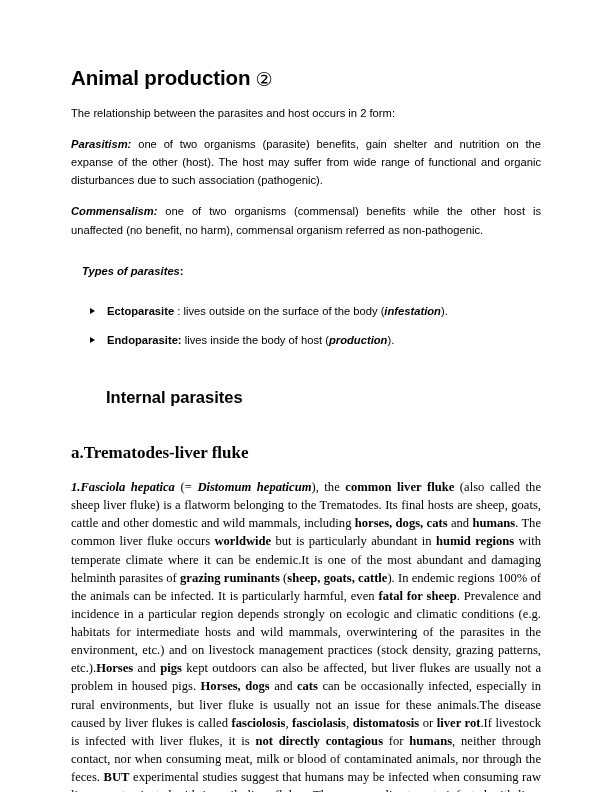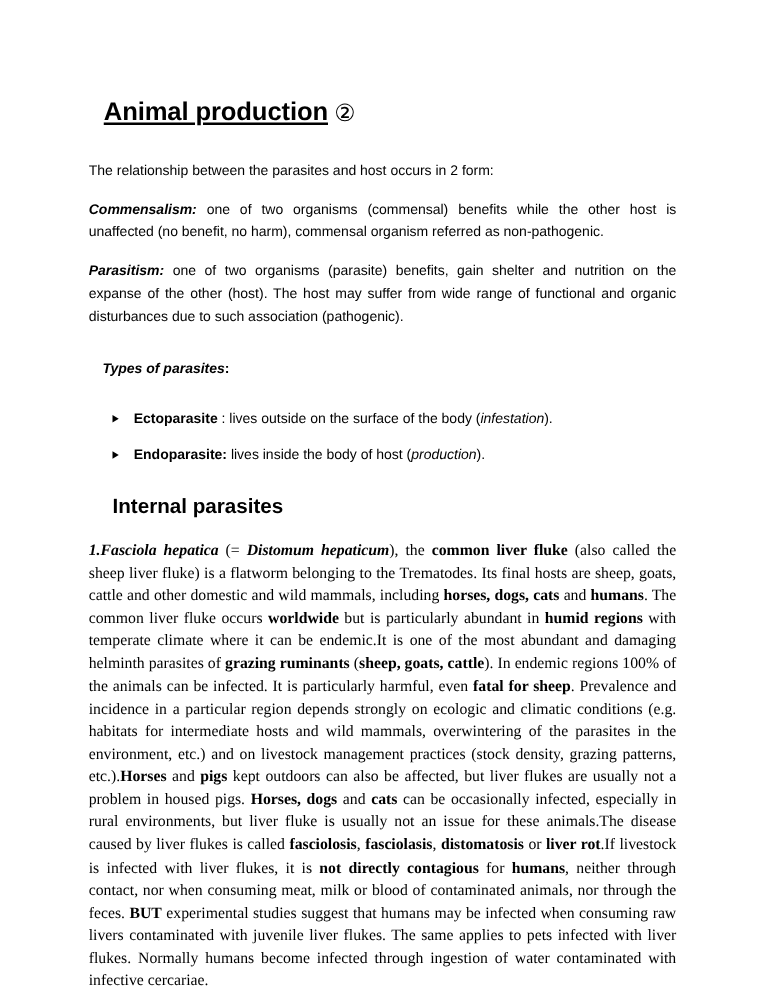--- a/index.html
+++ b/index.html
@@ -22,26 +22,25 @@
     top: 0;
     width: 470px;
   }
 
   
   .doc-title {
     font-family: "Liberation Sans", sans-serif;
     font-weight: bold;
     font-size: 20.5px;
     color: #000000;
-    margin: 12px;
+    margin: 0;
     padding-top: 66px;
     letter-spacing: -0.1px;
     line-height: 1.2;
     white-space: nowrap;
-    text-decoration: underline;
   }
   .circled-num {
     display: inline-block;
     font-family: "DejaVu Sans", sans-serif;
     font-size: 19px;
     font-weight: normal;
     vertical-align: -1px;
     margin-left: 5px;
   }
 
@@ -93,29 +92,29 @@
     transform: translateY(-50%);
     margin-top: 6px;
     width: 0;
     height: 0;
     border-left: 5px solid #000000;
     border-top: 3.6px solid transparent;
     border-bottom: 3.6px solid transparent;
   }
   .bullet-item:first-child .bullet-marker { margin-top: 7px; }
   .bullet-item b { font-weight: bold; }
-  .bullet-item i { font-style: italic; }
+  .bullet-item i { font-style: italic; font-weight: bold; }
 
   
   .section-heading {
     font-family: "Liberation Sans", sans-serif;
     font-weight: bold;
     font-size: 16.5px;
     color: #000000;
-    margin: 0;
+    margin: 16px;
     padding-top: 22px;
     padding-left: 19px;
     line-height: 1.25;
   }
 
   
   .sub-heading {
     font-family: "Liberation Serif", serif;
     font-weight: bold;
     font-size: 17px;
@@ -143,34 +142,35 @@
 <body>
 
 <div class="page">
   <div class="content">
 
     <h1 class="doc-title"><span>Animal production</span><span class="circled-num">②</span></h1>
 
 
     <p class="sans-p"><span>The relationship between the parasites and host occurs in 2 form:</span></p>
 
+    <p class="sans-p"><span class="bi"> Parasitism:</span><span> one of two organisms (parasite) benefits, gain shelter and nutrition on the expanse of the other (host). The host may suffer from wide range of functional and organic disturbances due to such association (pathogenic).</span></p>
+
     <p class="sans-p"><span class="bi">Commensalism:</span><span> one of two organisms (commensal) benefits while the other host is unaffected (no benefit, no harm), commensal organism referred as non-pathogenic.</span></p>
-
-    <p class="sans-p"><span class="bi"> Parasitism:</span><span> one of two organisms (parasite) benefits, gain shelter and nutrition on the expanse of the other (host). The host may suffer from wide range of functional and organic disturbances due to such association (pathogenic).</span></p>
 
     <p class="types-label"><span class="bi">Types of parasites</span><span>:</span></p>
 
     <ul class="bullet-list">
       <li class="bullet-item">
         <span class="bullet-marker"></span><b>Ectoparasite</b><span> : lives outside on the surface of the body (</span><i>infestation</i><span>).</span>
       </li>
       <li class="bullet-item">
         <span class="bullet-marker"></span><b>Endoparasite:</b><span> lives inside the body of host (</span><i>production</i><span>).</span>
       </li>
     </ul>
 
     <h2 class="section-heading">Internal parasites</h2>
 
+    <h3 class="sub-heading">a.Trematodes-liver fluke</h3>
 
     <p class="serif-p"><span class="bi">1.Fasciola hepatica</span><span> (= </span><span class="bi">Distomum hepaticum</span><span>), the </span><b>common liver fluke</b><span> (also called the sheep liver fluke) is a flatworm belonging to the Trematodes. Its final hosts are sheep, goats, cattle and other domestic and wild mammals, including </span><b>horses, dogs, cats</b><span> and </span><b>humans</b><span>. The common liver fluke occurs </span><b>worldwide</b><span> but is particularly abundant in </span><b>humid regions</b><span> with temperate climate where it can be endemic.It is one of the most abundant and damaging helminth parasites of </span><b>grazing ruminants</b><span> (</span><b>sheep, goats, cattle</b><span>). In endemic regions 100% of the animals can be infected. It is particularly harmful, even </span><b>fatal for sheep</b><span>. Prevalence and incidence in a particular region depends strongly on ecologic and climatic conditions (e.g. habitats for intermediate hosts and wild mammals, overwintering of the parasites in the environment, etc.) and on livestock management practices (stock density, grazing patterns, etc.).</span><b>Horses</b><span> and </span><b>pigs</b><span> kept outdoors can also be affected, but liver flukes are usually not a problem in housed pigs. </span><b>Horses, dogs</b><span> and </span><b>cats</b><span> can be occasionally infected, especially in rural environments, but liver fluke is usually not an issue for these animals.The disease caused by liver flukes is called </span><b>fasciolosis</b><span>, </span><b>fasciolasis</b><span>, </span><b>distomatosis</b><span> or </span><b>liver rot</b><span>.If livestock is infected with liver flukes, it is </span><b>not directly contagious</b><span> for </span><b>humans</b><span>, neither through contact, nor when consuming meat, milk or blood of contaminated animals, nor through the feces. </span><b>BUT</b><span> experimental studies suggest that humans may be infected when consuming raw livers contaminated with juvenile liver flukes. The same applies to pets infected with liver flukes. Normally humans become infected through ingestion of water contaminated with infective cercariae.</span></p>
 
   </div>
 </div>
 
 </body></html>

